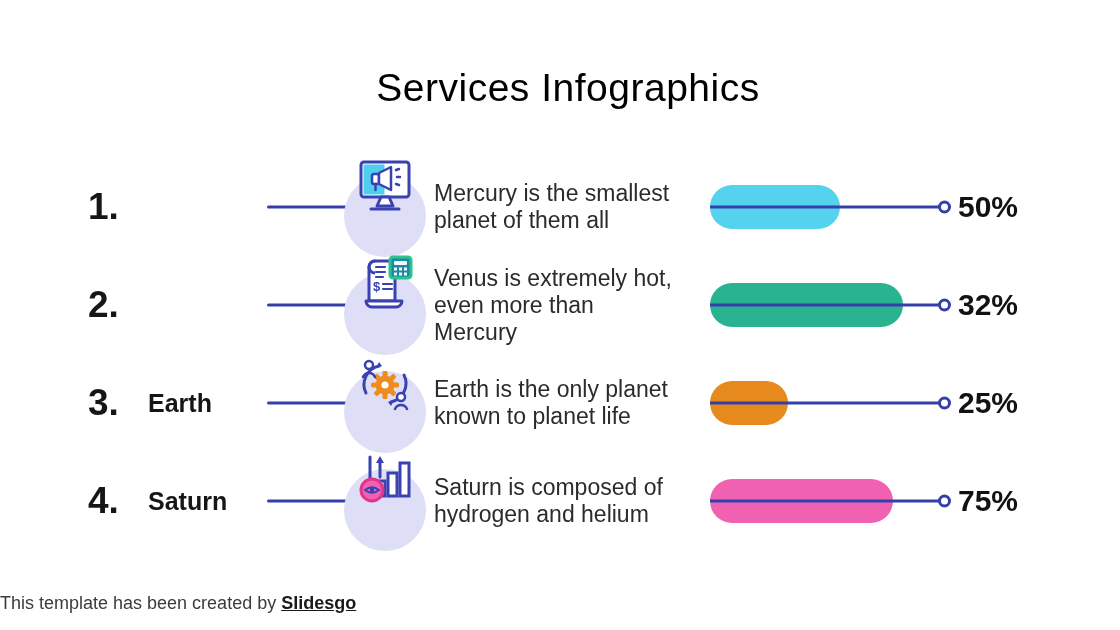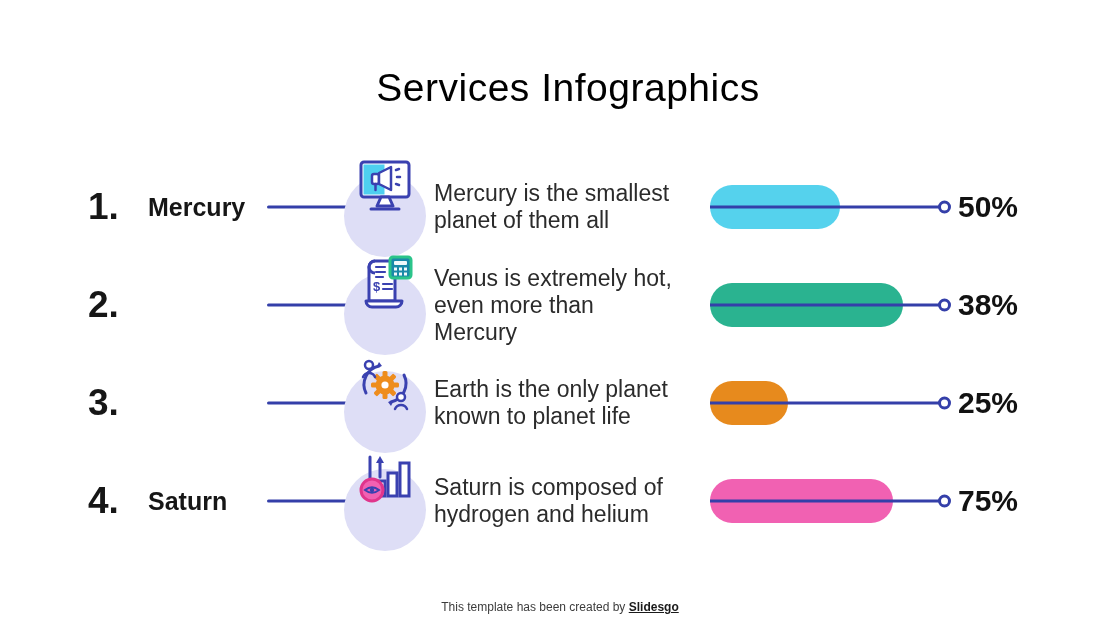--- a/index.html
+++ b/index.html
@@ -27,35 +27,34 @@
   .desc{left:434px;width:248px;font-size:23px;line-height:1.17;color:#2b2b2b;}
   .barwrap{left:710px;width:237px;height:44px;}
   .pill{position:absolute;left:0;top:0;height:44px;border-radius:22px;background:#ccc;}
   .trackline{position:absolute;left:0;top:50%;transform:translateY(-50%);width:232px;height:3px;background:#343FA9;z-index:2;}
   .endpoint{
     position:absolute;left:228px;top:50%;transform:translateY(-50%);
     width:7px;height:7px;border:3px solid #343FA9;border-radius:50%;background:#fff;z-index:3;
   }
   .pct{left:958px;font-size:30px;font-weight:800;color:#121212;}
   .footer{
-    position:absolute;bottom:16px;left:0;width:100%;text-align:center;
-    font-size:12px;color:#3c3c3c;margin-top:48px;
+    position:absolute;bottom:16px;left:0;width:100%;
+    font-size:18px;color:#3c3c3c;margin-top:48px;
   }
   .footer a{color:#1a1a1a;font-weight:700;text-decoration:underline;cursor:pointer;}
 </style>
 </head>
 <body>
 
 <h1 class="title">Services Infographics</h1>
 
 <section class="rows">
 
   <div class="row">
     <div class="num">1.</div>
-    <div class="name">Mercury</div>
     <div class="connector"></div>
     <div class="iconwrap">
       <span class="halo"></span>
       <svg width="64" height="62" viewBox="0 0 64 62">
         <rect x="8" y="5" width="48" height="35" rx="3" fill="#ffffff" stroke="#3A41B0" stroke-width="3"></rect>
         <rect x="10.5" y="7.5" width="21" height="30" fill="#4ECFF0"></rect>
         <rect x="19" y="17" width="7" height="10" rx="2" fill="#ffffff" stroke="#3A41B0" stroke-width="2.5"></rect>
         <path d="M26 16 L38 10 V33 L26 27 Z" fill="#ffffff" stroke="#3A41B0" stroke-width="2.5" stroke-linejoin="round"></path>
         <line x1="22.5" y1="27" x2="22.5" y2="33" stroke="#3A41B0" stroke-width="2.5" stroke-linecap="round"></line>
         <line x1="43" y1="13" x2="46" y2="12" stroke="#3A41B0" stroke-width="2.5" stroke-linecap="round"></line>
@@ -98,25 +97,26 @@
         <rect x="46" y="17.5" width="3" height="3" fill="#ffffff" opacity="0.95"></rect>
         <rect x="51" y="17.5" width="3" height="3" fill="#ffffff" opacity="0.95"></rect>
       </svg>
     </div>
     <div class="desc">Venus is extremely hot, even more  than Mercury</div>
     <div class="barwrap">
       <span class="pill" style="width: 193px; background: rgb(42, 179, 144);"></span>
       <span class="trackline"></span>
       <span class="endpoint"></span>
     </div>
-    <div class="pct">38%</div>
+    <div class="pct">32%</div>
   </div>
 
   <div class="row">
     <div class="num">3.</div>
+    <div class="name">Earth</div>
     <div class="connector"></div>
     <div class="iconwrap">
       <span class="halo"></span>
       <svg width="64" height="62" viewBox="0 0 64 62">
         <path d="M13 40 a19 19 0 0 1 13 -27" fill="none" stroke="#3A41B0" stroke-width="3" stroke-linecap="round"></path>
         <path d="M26 9 l3 4 l-6 2 Z" fill="#3A41B0"></path>
         <path d="M51 22 a19 19 0 0 1 -13 27" fill="none" stroke="#3A41B0" stroke-width="3" stroke-linecap="round"></path>
         <path d="M38 53 l-3 -4 l6 -2 Z" fill="#3A41B0"></path>
         <g fill="#EE8D1E">
           <rect x="29.5" y="18" width="5" height="28" rx="1.5"></rect>

